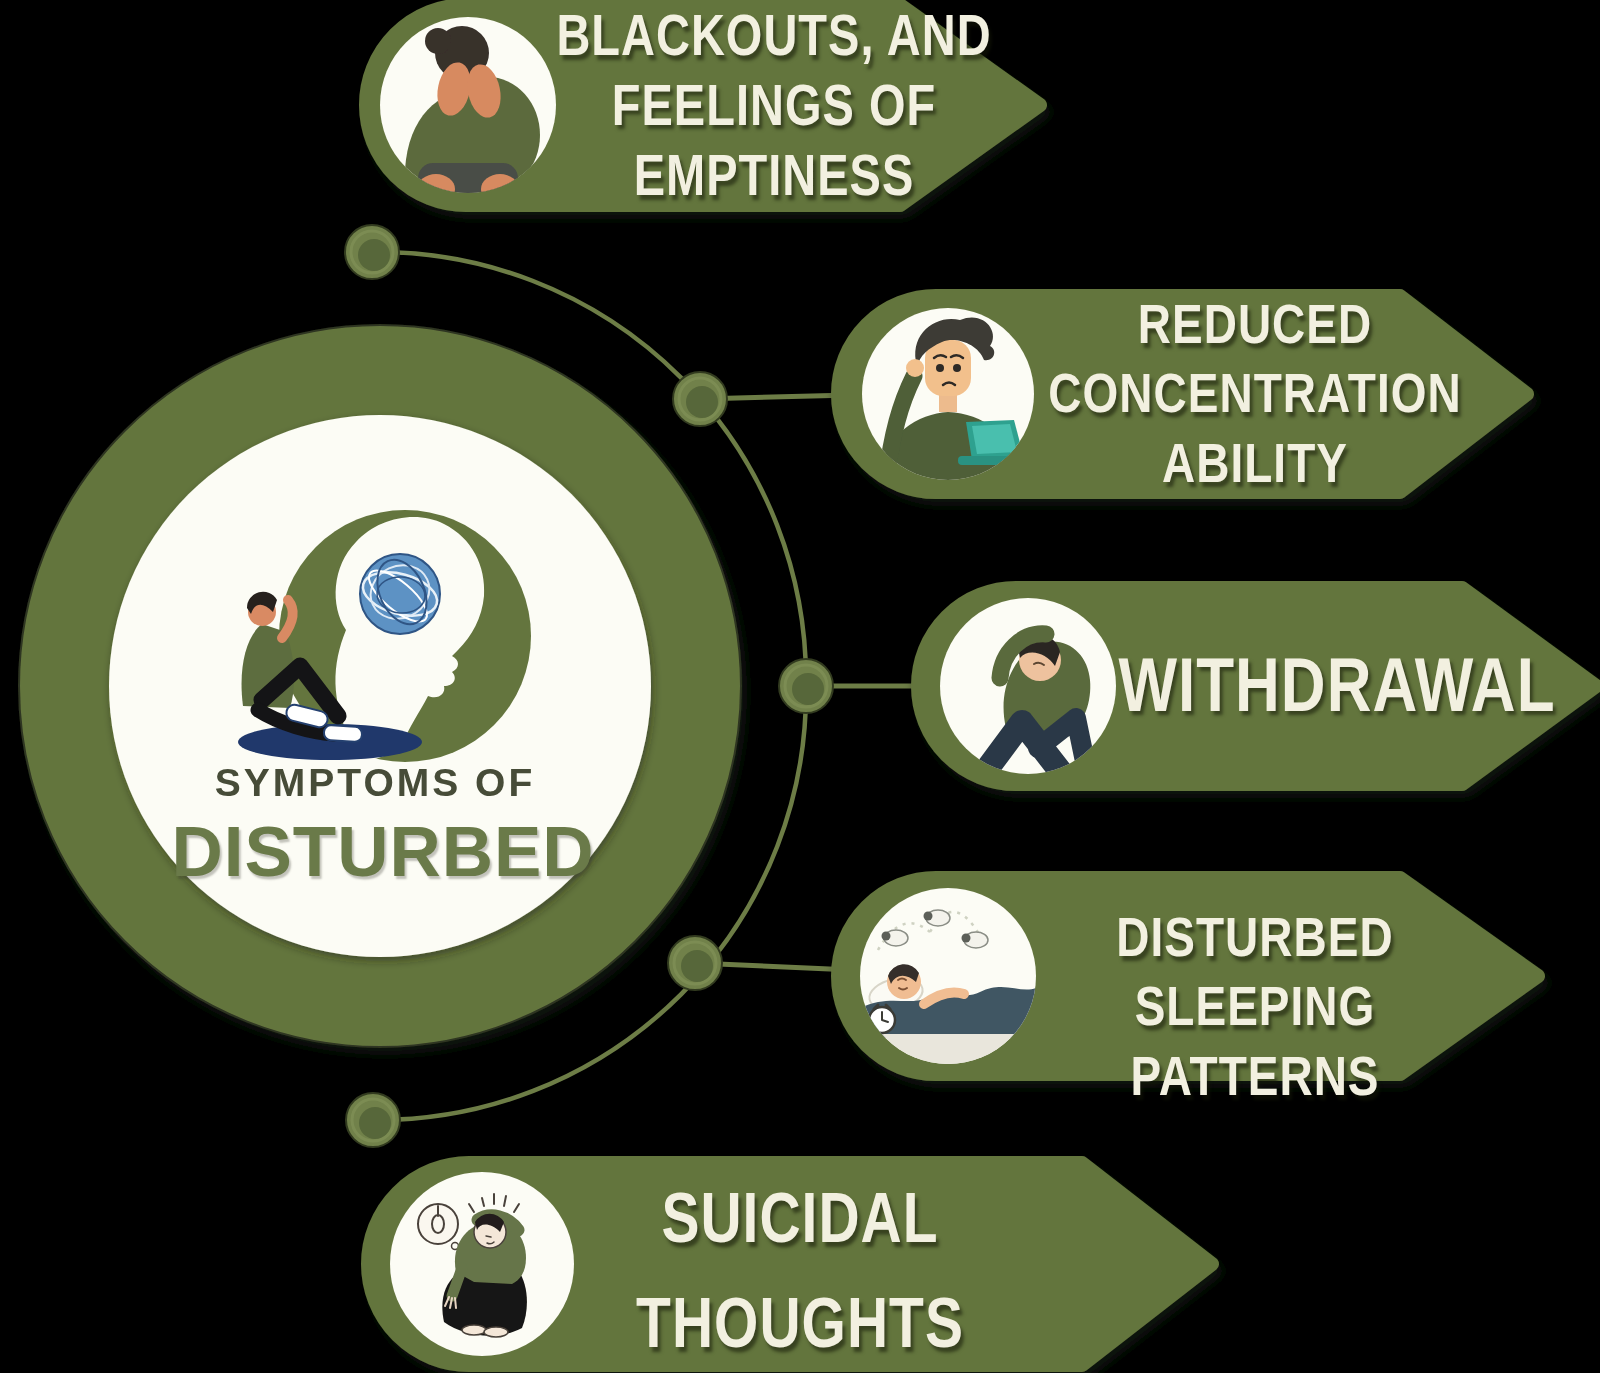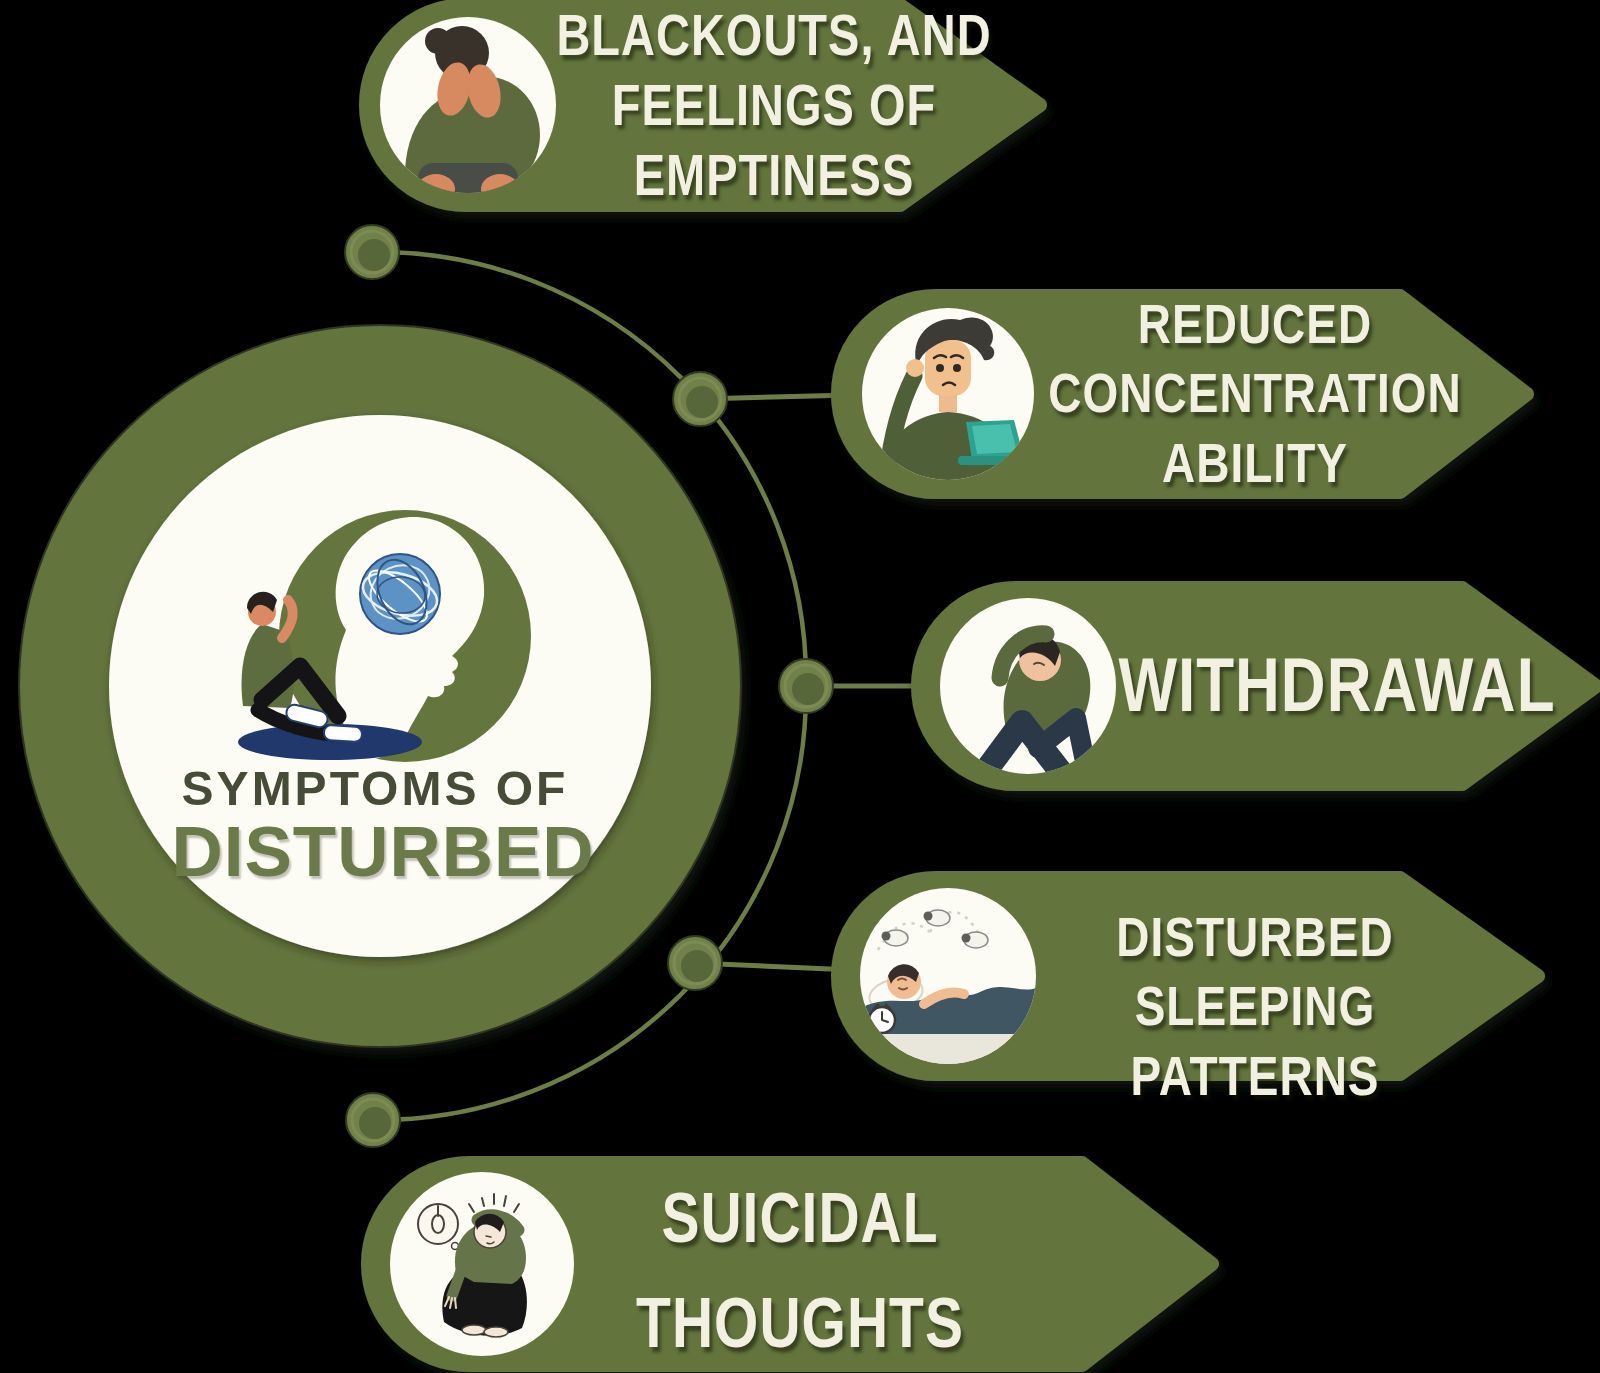--- a/index.html
+++ b/index.html
@@ -8,21 +8,21 @@
   #art{position:absolute;left:0;top:0;width:1600px;height:1373px;}
   .banner-text{position:absolute;color:#f2f0e0;font-weight:bold;text-align:center;
                letter-spacing:1px;transform:scaleY(1.22);transform-origin:center;
                text-shadow:3px 4px 3px rgba(20,24,8,.55);}
   .bt1{left:534px;top:19px;width:480px;font-size:47px;line-height:1.22;}
   .bt2{left:1015px;top:308px;width:480px;font-size:46px;line-height:1.24;}
   .bt3{left:1107px;top:647px;width:460px;font-size:62px;line-height:1.24;}
   .bt4{left:1015px;top:921px;width:480px;font-size:46px;line-height:1.24;}
   .bt5{left:560px;top:1185px;width:480px;font-size:57px;line-height:1.5;}
   .title-top{position:absolute;left:175px;top:761px;width:400px;text-align:center;
-             font-size:48px;font-weight:bold;letter-spacing:3px;color:#474c38;}
+             font-size:39px;font-weight:bold;letter-spacing:3px;color:#474c38;}
   .title-main{position:absolute;left:128px;top:811px;width:510px;text-align:center;
               font-size:71px;font-weight:bold;letter-spacing:1px;color:#6a7a49;
               text-shadow:2px 3px 2px rgba(60,60,50,.3);}
 </style>
 </head>
 <body>
 
 <div id="canvas">
 
 <svg id="art" viewBox="0 0 1600 1373">

